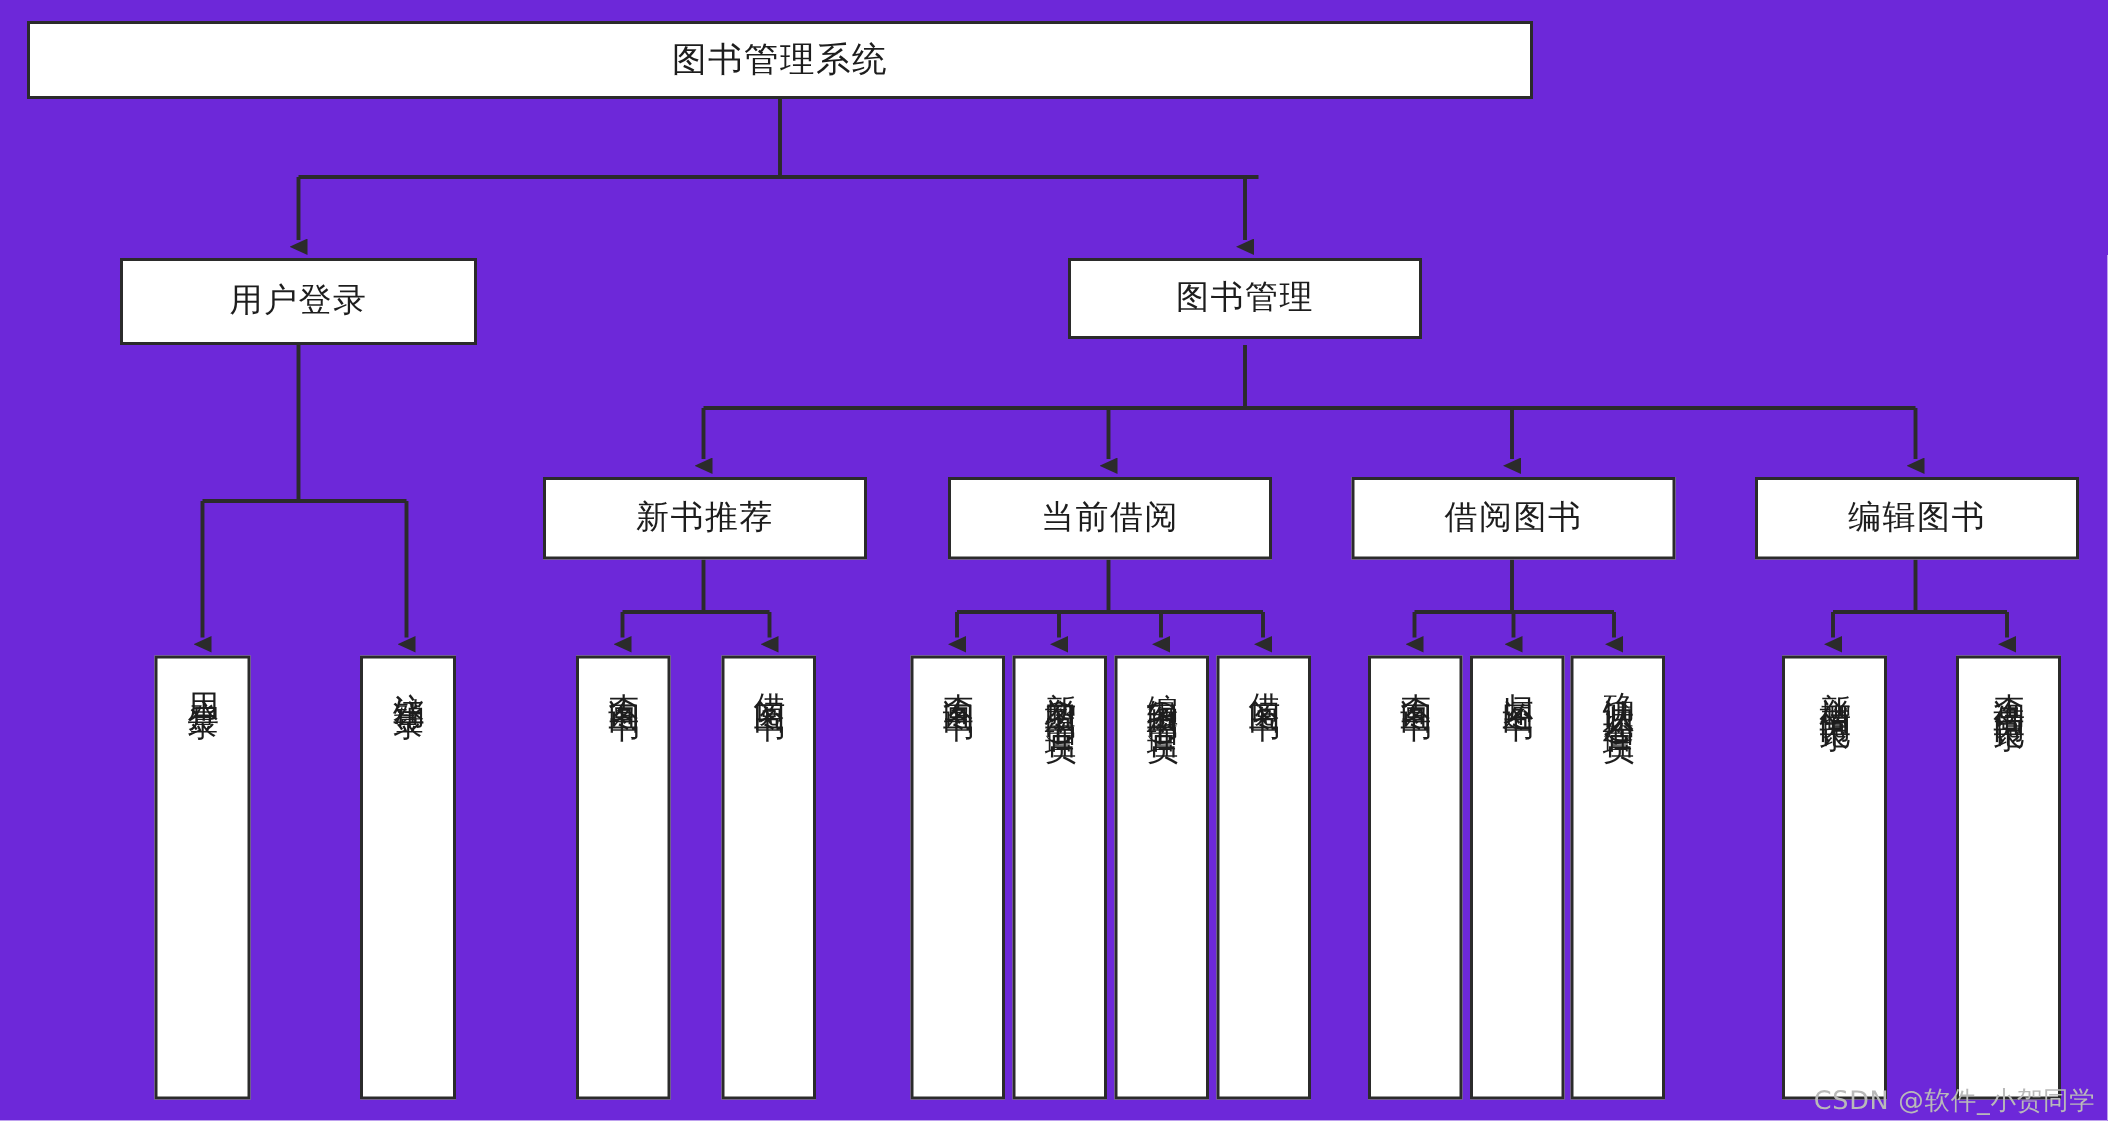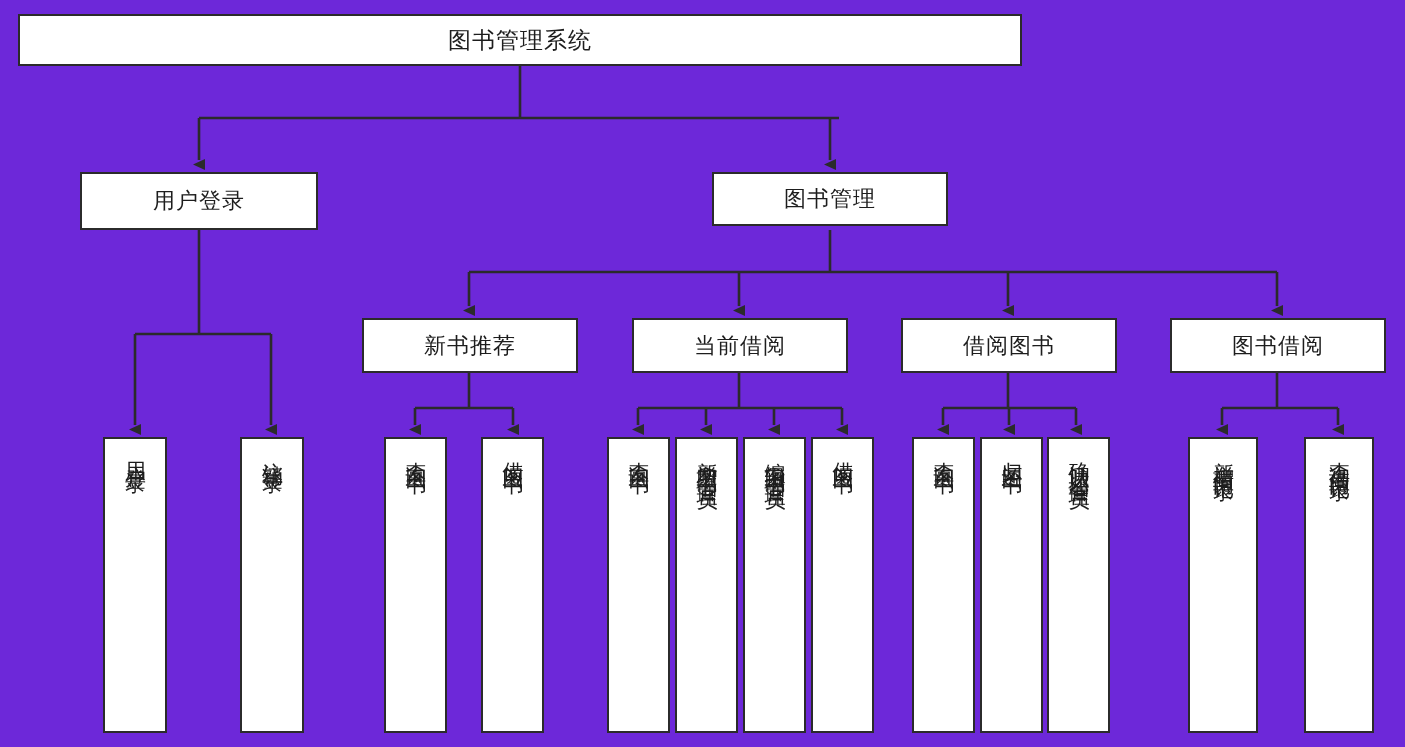--- a/index.html
+++ b/index.html
@@ -139,21 +139,21 @@
   <div class="node-box level3" style="left:362px; top:318px; width:216px; height:55px;">
     <span class="node-label">新书推荐</span>
   </div>
   <div class="node-box level3" style="left:632px; top:318px; width:216px; height:55px;">
     <span class="node-label">当前借阅</span>
   </div>
   <div class="node-box level3" style="left:901px; top:318px; width:216px; height:55px;">
     <span class="node-label">借阅图书</span>
   </div>
   <div class="node-box level3" style="left:1170px; top:318px; width:216px; height:55px;">
-    <span class="node-label">图书借阅</span>
+    <span class="node-label">编辑图书</span>
   </div>
 
   <div class="node-box vertical" style="left:103px; top:437px; width:64px; height:296px;">
     <span class="node-label">用户登录</span>
   </div>
   <div class="node-box vertical" style="left:240px; top:437px; width:64px; height:296px;">
     <span class="node-label">注销登录</span>
   </div>
 
   <div class="node-box vertical" style="left:384px; top:437px; width:63px; height:296px;">
@@ -186,14 +186,15 @@
     <span class="node-label">确认归还（管理员）</span>
   </div>
 
   <div class="node-box vertical" style="left:1188px; top:437px; width:70px; height:296px;">
     <span class="node-label">新增借阅记录</span>
   </div>
   <div class="node-box vertical" style="left:1304px; top:437px; width:70px; height:296px;">
     <span class="node-label">查询借阅记录</span>
   </div>
 
+  <div id="watermark">CSDN @软件_小贺同学</div>
 
 </div>
 
 </body></html>

